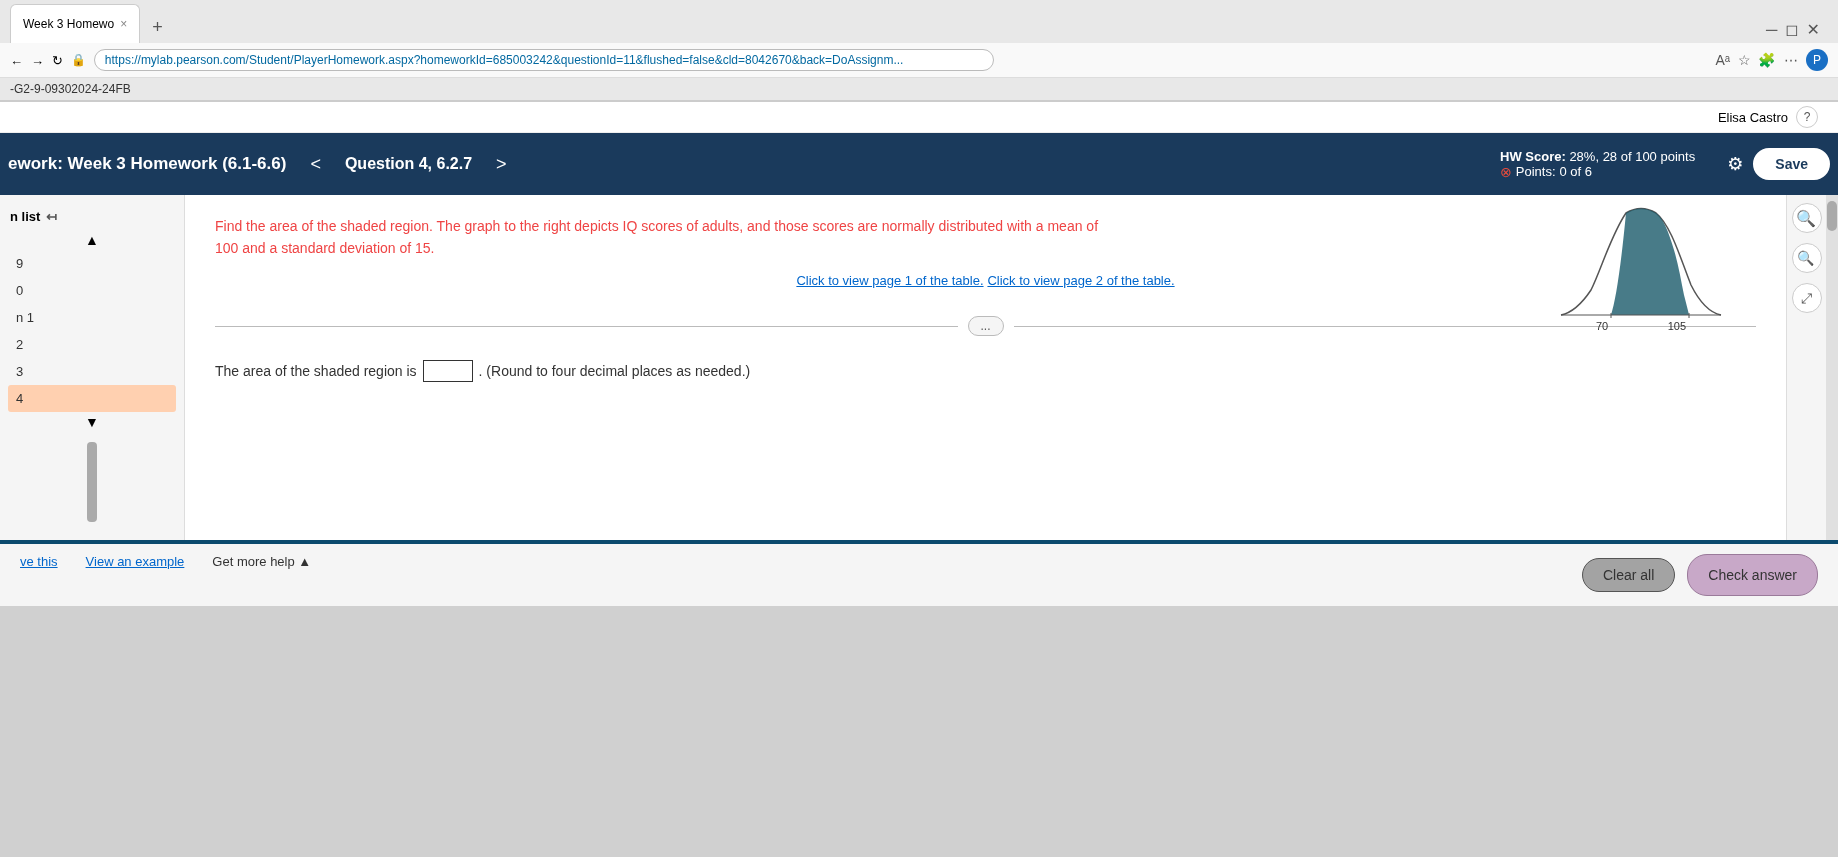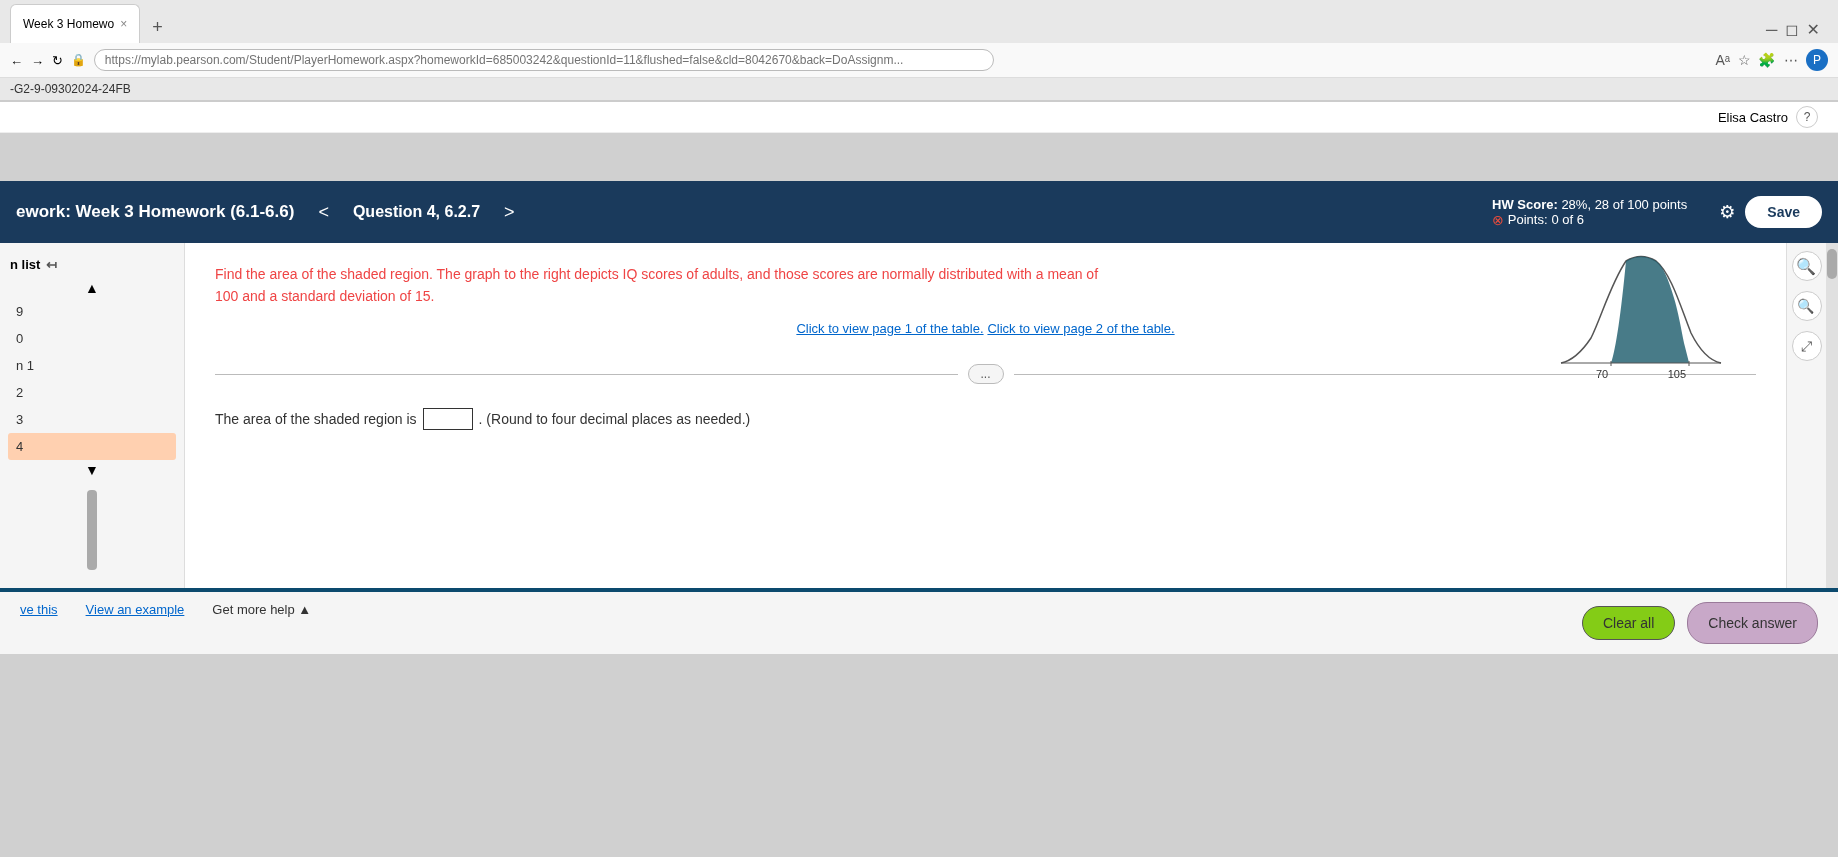--- a/index.html
+++ b/index.html
@@ -2,30 +2,30 @@
 <html><head>
   <meta charset="utf-8">
   <style>
     * { box-sizing: border-box; margin: 0; padding: 0; }
     body { font-family: Arial, sans-serif; font-size: 14px; background: #d0d0d0; width: 1838px; min-height: 857px; overflow-x: hidden; }
 
     
     .browser-chrome { background: #f0f0f0; border-bottom: 1px solid #ccc; }
     .address-bar { display: flex; align-items: center; padding: 6px 10px; gap: 8px; background: #f9f9f9; border-bottom: 1px solid #ddd; }
     .address-bar .lock-icon { font-size: 12px; color: #555; }
-    .address-url { flex: 1; background: white; border: 1px solid #bbb; border-radius: 15px; padding: 3px 10px; font-size: 12px; color: #737373; max-width: 900px; }
+    .address-url { flex: 1; background: white; border: 1px solid #bbb; border-radius: 15px; padding: 3px 10px; font-size: 12px; color: #0369a1; max-width: 900px; }
     .browser-controls { display: flex; align-items: center; gap: 8px; margin-left: auto; }
     .browser-controls span { font-size: 14px; color: #555; cursor: pointer; }
     .tab-bar { background: #e8e8e8; padding: 4px 10px 0; display: flex; align-items: flex-end; gap: 2px; }
     .tab { background: white; border: 1px solid #ccc; border-bottom: none; border-radius: 6px 6px 0 0; padding: 12px 12px; font-size: 12px; display: flex; align-items: center; gap: 6px; }
     .tab .close { cursor: pointer; color: #888; }
     .breadcrumb-bar { background: #e8e8e8; padding: 4px 10px; font-size: 12px; color: #333; border-bottom: 1px solid #ccc; }
 
     
-    .app-header { background: #1a3a5c; color: white; display: flex; align-items: center; padding: 0 16px; height: 62px; gap: 16px; margin-top: 48px; }
+    .app-header { background: #1a3a5c; color: white; display: flex; align-items: center; padding: 0 8px; height: 62px; gap: 16px; }
     .nav-arrow { color: white; font-size: 18px; cursor: pointer; padding: 4px 8px; }
     .question-label { color: white; font-size: 16px; font-weight: bold; }
     .hw-score { margin-left: auto; text-align: right; font-size: 13px; }
     .hw-score .score-line { font-weight: bold; }
     .hw-score .points-line { display: flex; align-items: center; gap: 4px; }
     .points-x { color: #e74c3c; font-size: 14px; }
     .header-icons { display: flex; align-items: center; gap: 10px; margin-left: 16px; }
     .gear-btn { background: none; border: none; color: white; font-size: 18px; cursor: pointer; }
     .save-btn { background: white; color: #1a3a5c; border: 2px solid white; border-radius: 20px; padding: 6px 20px; font-size: 14px; font-weight: bold; cursor: pointer; }
 
@@ -53,21 +53,21 @@
     
     .right-icons { width: 40px; background: #f5f5f5; border-left: 1px solid #ddd; display: flex; flex-direction: column; align-items: center; padding: 8px 4px; gap: 10px; }
     .right-icon-btn { background: white; border: 1px solid #ccc; border-radius: 50%; width: 30px; height: 30px; display: flex; align-items: center; justify-content: center; cursor: pointer; font-size: 14px; color: #555; }
 
     
     .graph-container { position: absolute; top: 10px; right: 50px; width: 160px; height: 130px; }
 
     
     .bottom-bar { background: #f5f5f5; border-top: 4px solid #0c4a6e; padding: 10px 20px; display: flex; align-items: flex-start; gap: 28px; }
     .bottom-actions { margin-left: auto; display: flex; gap: 12px; align-items: center; }
-    .clear-all-btn { background: #84cc16; border: 1px solid #555; border-radius: 20px; padding: 8px 20px; font-size: 14px; cursor: pointer; color: #333; }
+    .clear-all-btn { background: #a3a3a3; border: 1px solid #555; border-radius: 20px; padding: 8px 20px; font-size: 14px; cursor: pointer; color: #333; }
     .check-answer-btn { background: #c8a8c8; border: 1px solid #9a7a9a; border-radius: 20px; padding: 12px 20px; font-size: 14px; cursor: pointer; color: #333; }
     .user-help { border: 1px solid #ccc; border-radius: 50%; width: 22px; height: 22px; display: flex; align-items: center; justify-content: center; font-size: 12px; cursor: pointer; color: #555; }
   </style>
 </head>
 <body>
 
 <div class="browser-chrome">
   <div class="tab-bar">
     <div class="tab">
       <span>Week 3 Homewo</span>

